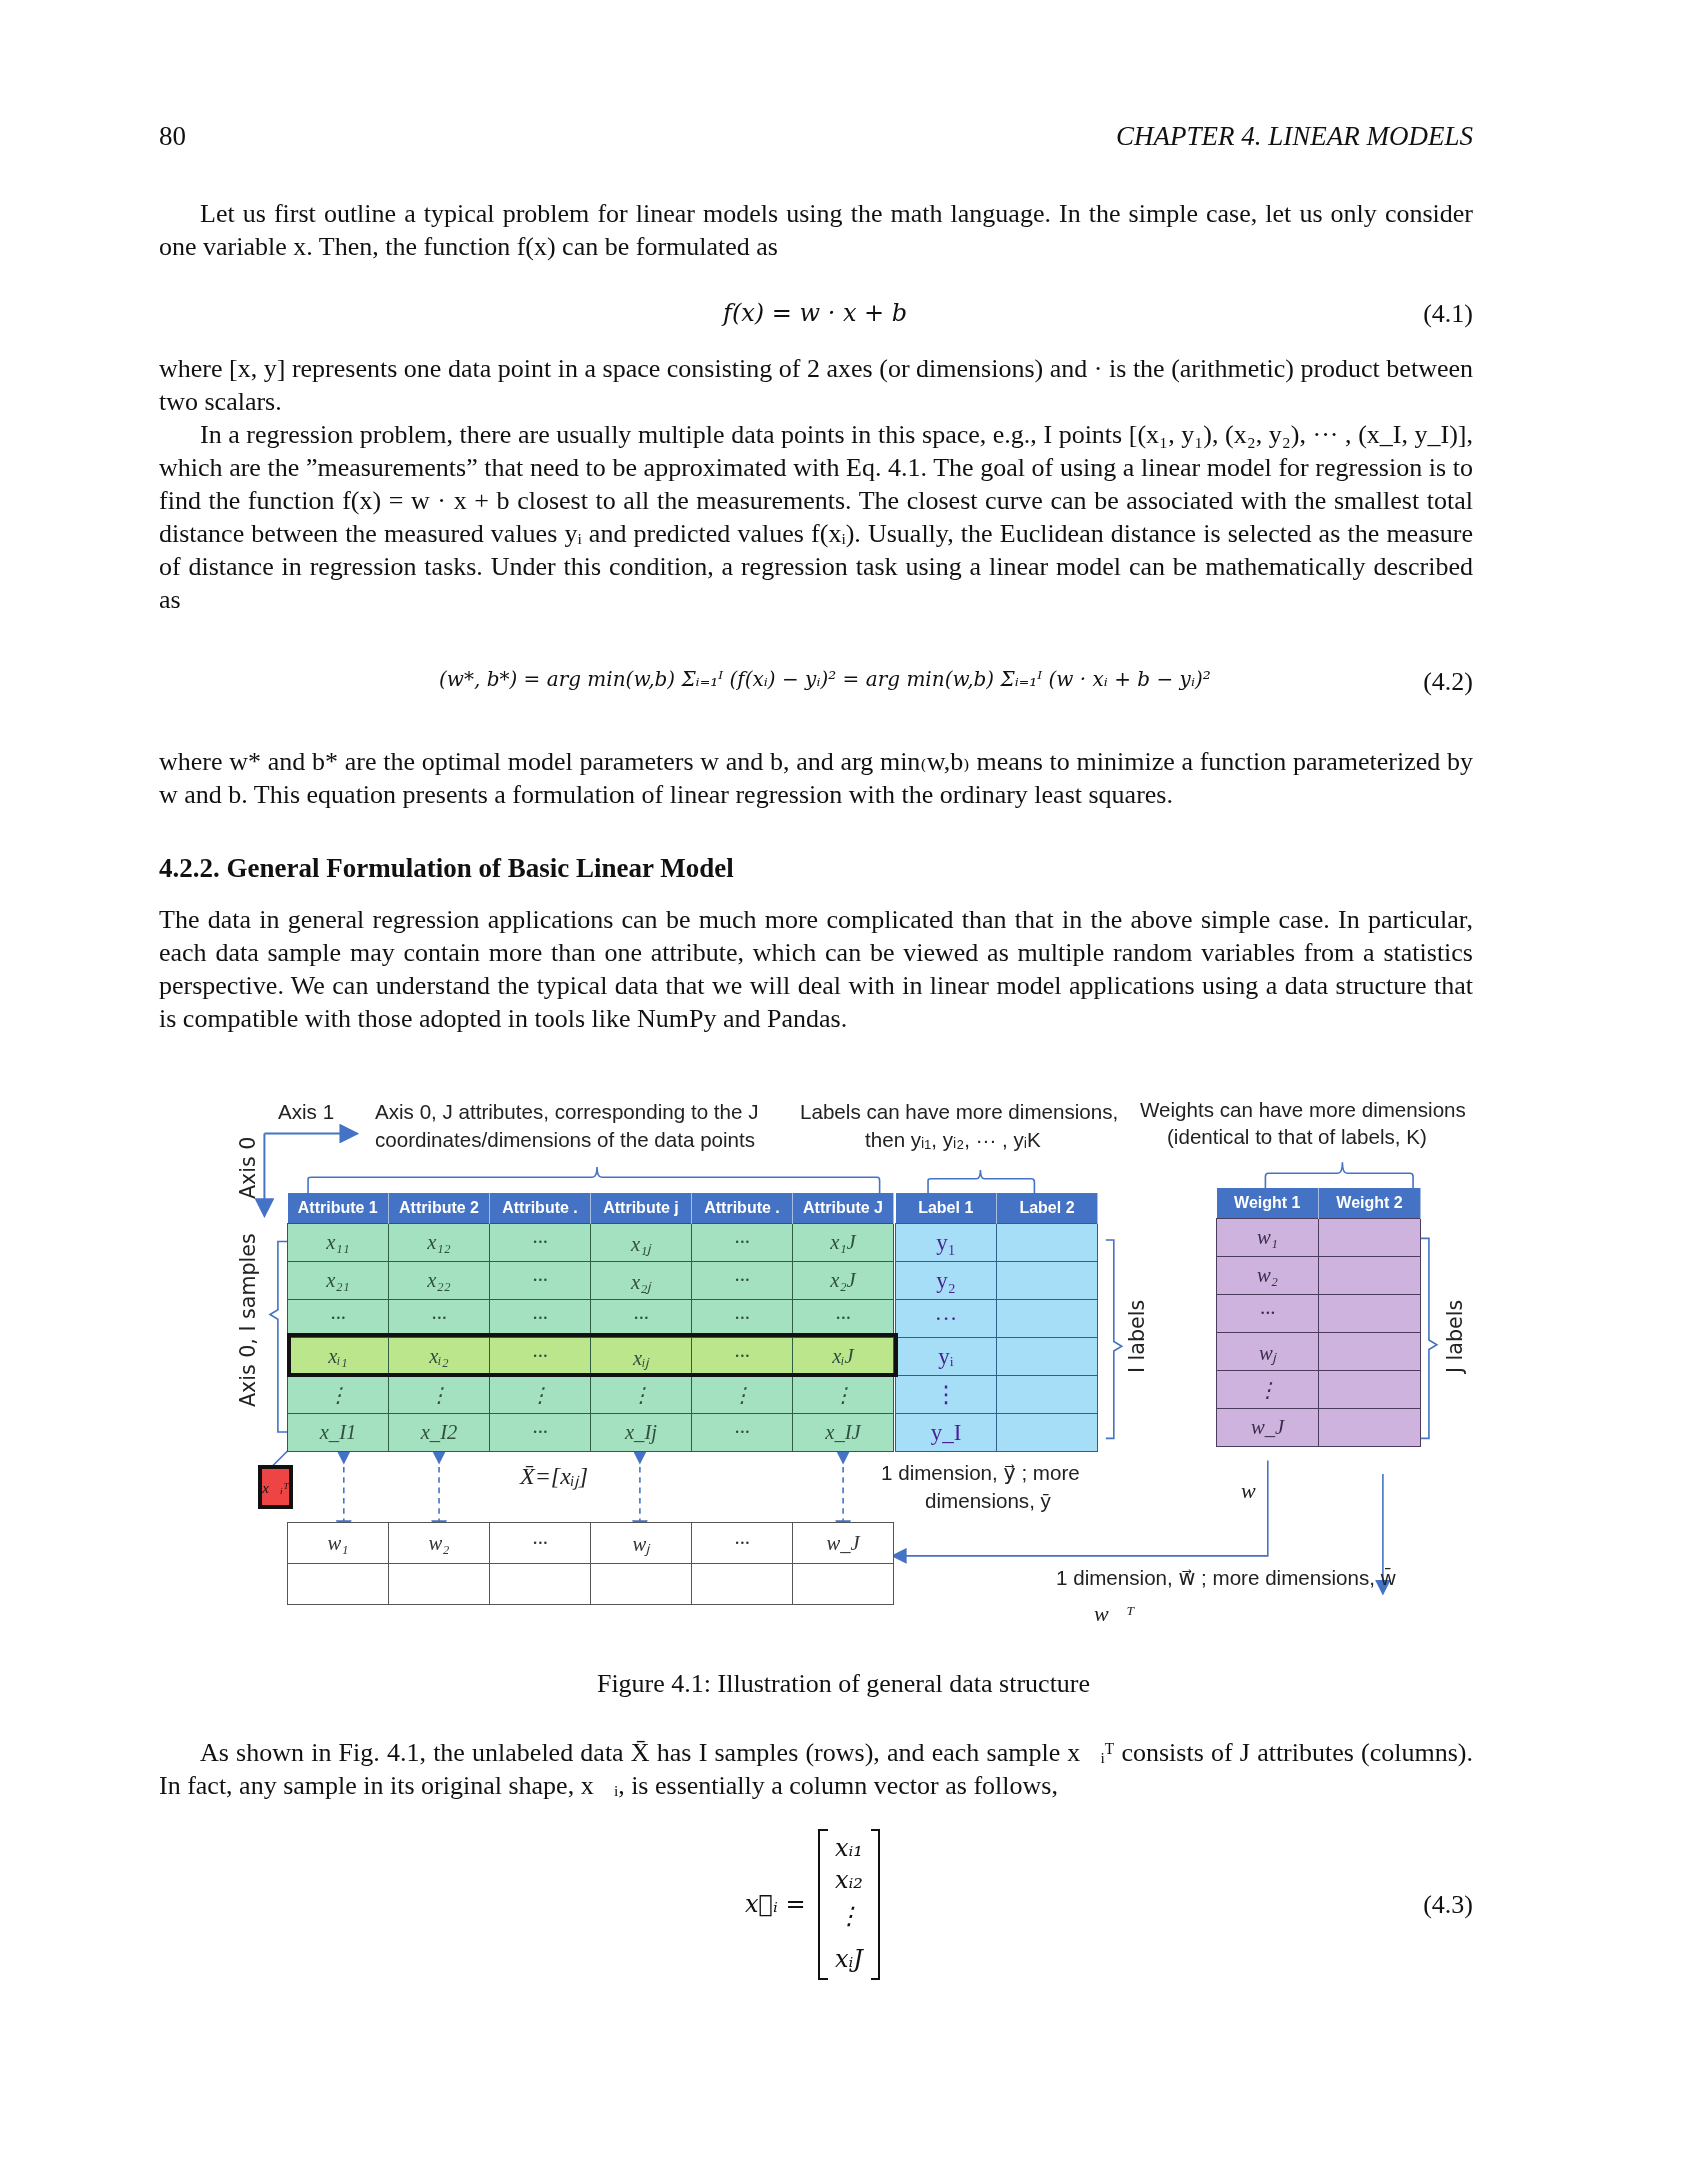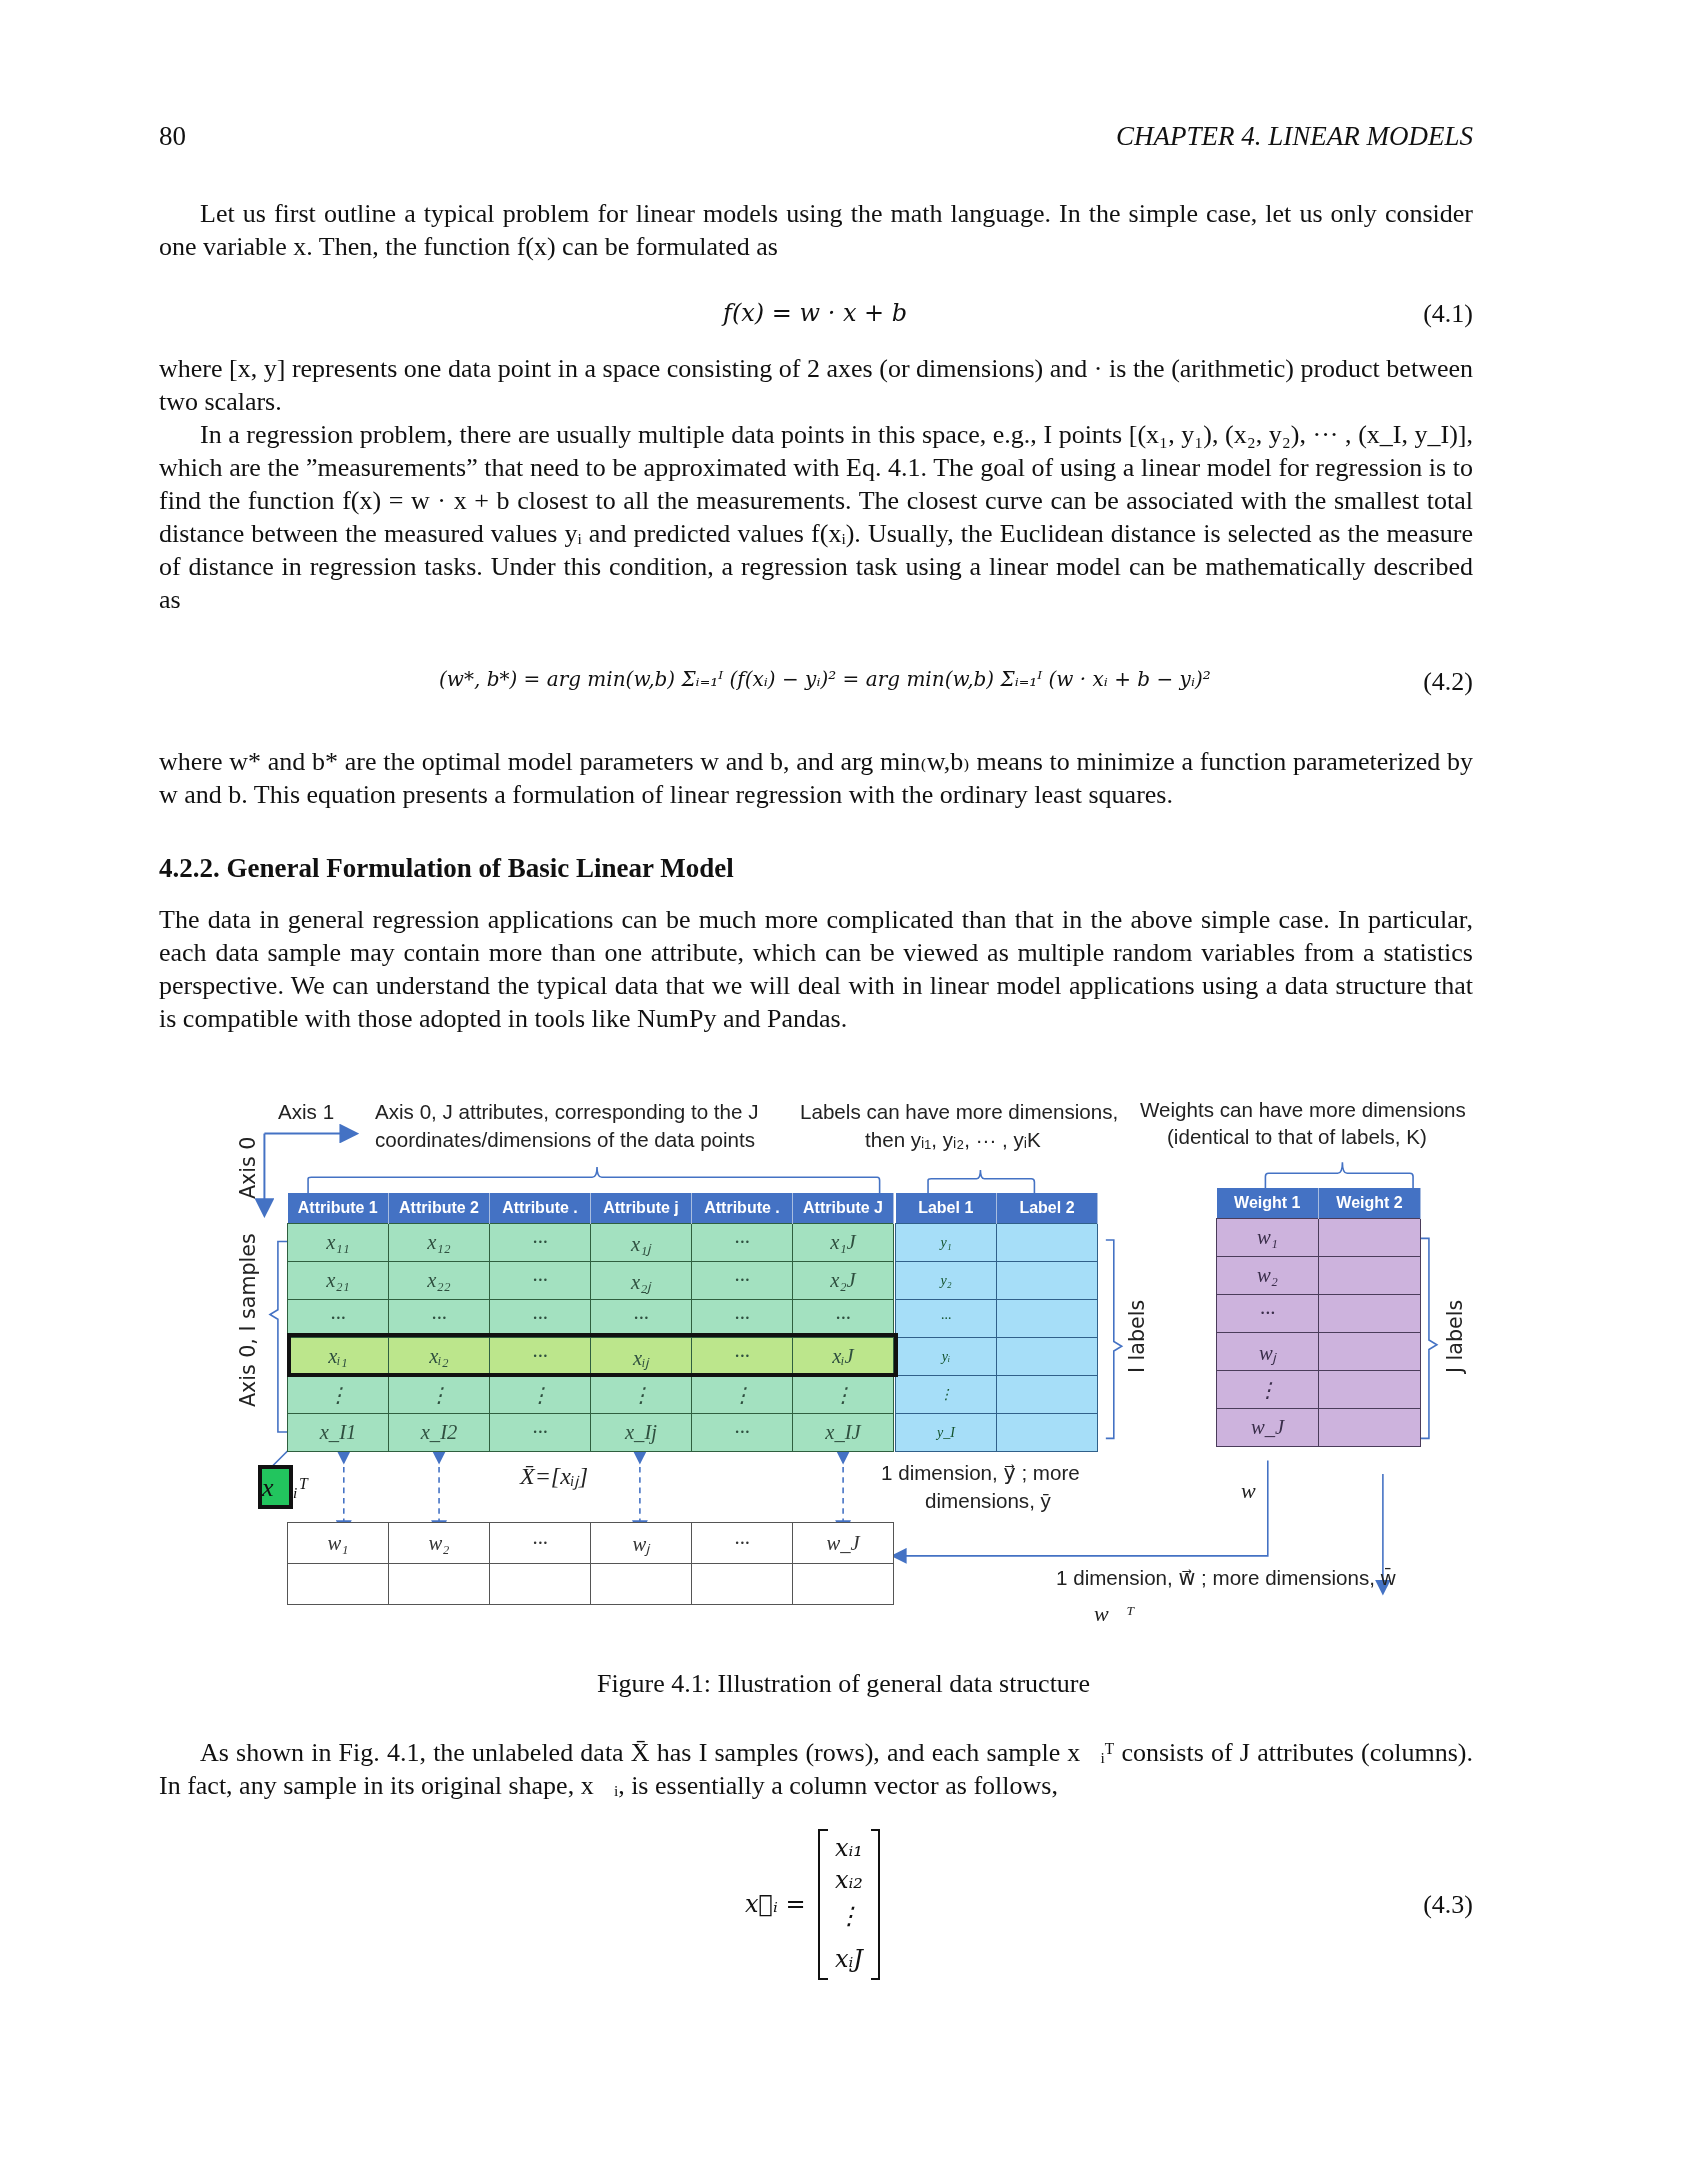--- a/index.html
+++ b/index.html
@@ -20,26 +20,26 @@
   
   .fig { position: absolute; left: 0; top: 0; width: 1687px; height: 1667px; pointer-events: none; }
   .fig * { pointer-events: auto; }
   .ftxt { position: absolute; font-family: "Liberation Sans", "DejaVu Sans", sans-serif; font-size: 20.6px; color: #222; line-height: 27px; white-space: nowrap; }
   .fmath { font-family: "Liberation Serif", serif; font-style: italic; }
   table.grid { position: absolute; border-collapse: collapse; table-layout: fixed; }
   table.grid td, table.grid th { padding: 0; text-align: center; vertical-align: middle; }
   .hdr th { background: #4472c4; color: #fff; font-family: "Liberation Sans", sans-serif; font-weight: bold; font-size: 16px; height: 30px; border-right: 1.6px solid #a9bde0; white-space: nowrap; overflow: hidden; }
   .xcell { background: #a3e1c0; border: 1.6px solid #2f5f3f; height: 37px; font-family: "Liberation Serif", serif; font-style: italic; font-size: 20.6px; color: #2f4f3f; margin-top: 33px; }
   .xsel { background: #bce68c; }
-  .ycell { background: #a6def8; border: 1.6px solid #30608a; height: 37px; font-family: "Liberation Serif", serif; font-style: italic; font-size: 14px; color: #14532d; }
+  .ycell { background: #a6def8; border: 1.6px solid #30608a; height: 37px; font-family: "Liberation Serif", serif; font-size: 23px; color: #4c1d95; }
   .wcell { background: #cdb3dd; border: 1.6px solid #4a3c5a; height: 37px; font-family: "Liberation Serif", serif; font-style: italic; font-size: 20.6px; color: #3a2e4a; }
   .bcell { background: #ffffff; border: 1.6px solid #555; height: 40px; font-family: "Liberation Serif", serif; font-style: italic; font-size: 20.6px; color: #333; }
   .rot { position: absolute; font-family: "DejaVu Sans", "Liberation Sans", sans-serif; font-size: 20.6px; transform-origin: left top; transform: rotate(-90deg); white-space: nowrap; color: #222; }
   .selbox { position: absolute; border: 4px solid #111; box-sizing: border-box; }
-  .xitag { position: absolute; background: #22c55e; border: 4px solid #111; box-sizing: border-box; font-family: "Liberation Serif", serif; font-style: italic; font-size: 26px; text-align: center; line-height: 38px; }
+  .xitag { position: absolute; background: #ef4444; border: 4px solid #111; box-sizing: border-box; font-family: "Liberation Serif", serif; font-style: italic; font-size: 15px; text-align: center; line-height: 38px; }
   
   .matrix { position: absolute; }
   .bracket { position: absolute; top: 0; width: 9.5px; height: 151px; border: 2.4px solid #111; box-sizing: border-box; }
   .bl { left: 0; border-right: none; }
   .br { right: 0; border-left: none; }
 </style>
 </head>
 <body>
 
 <div class="abs runhead pagenum">80</div>

